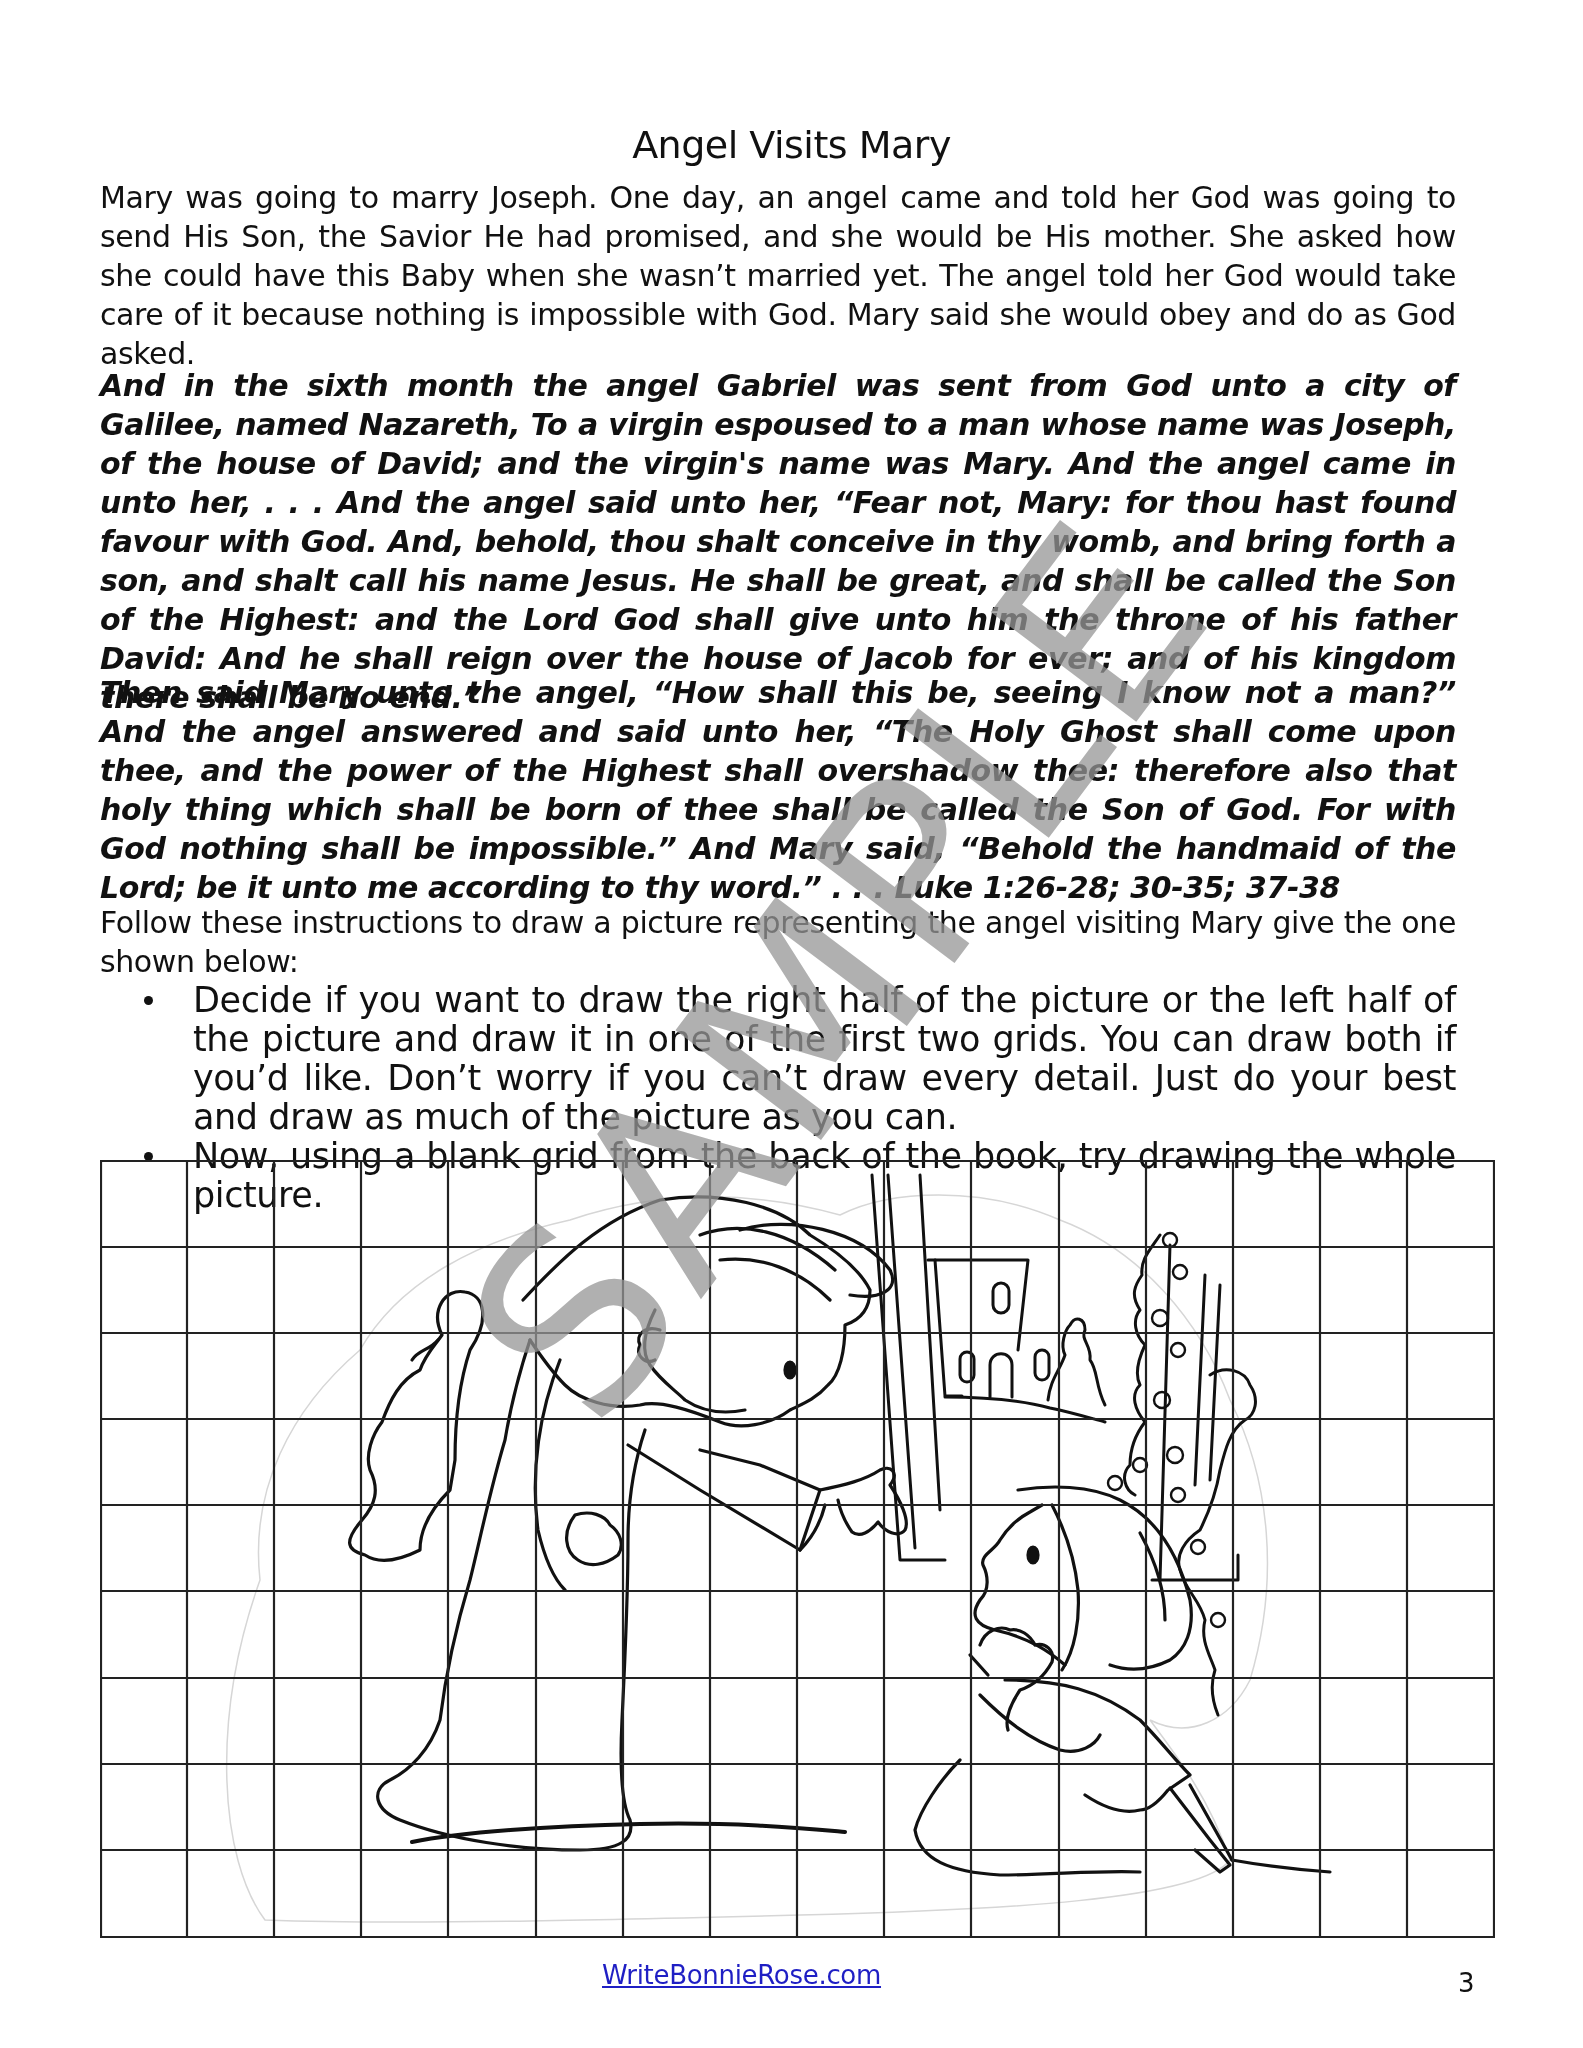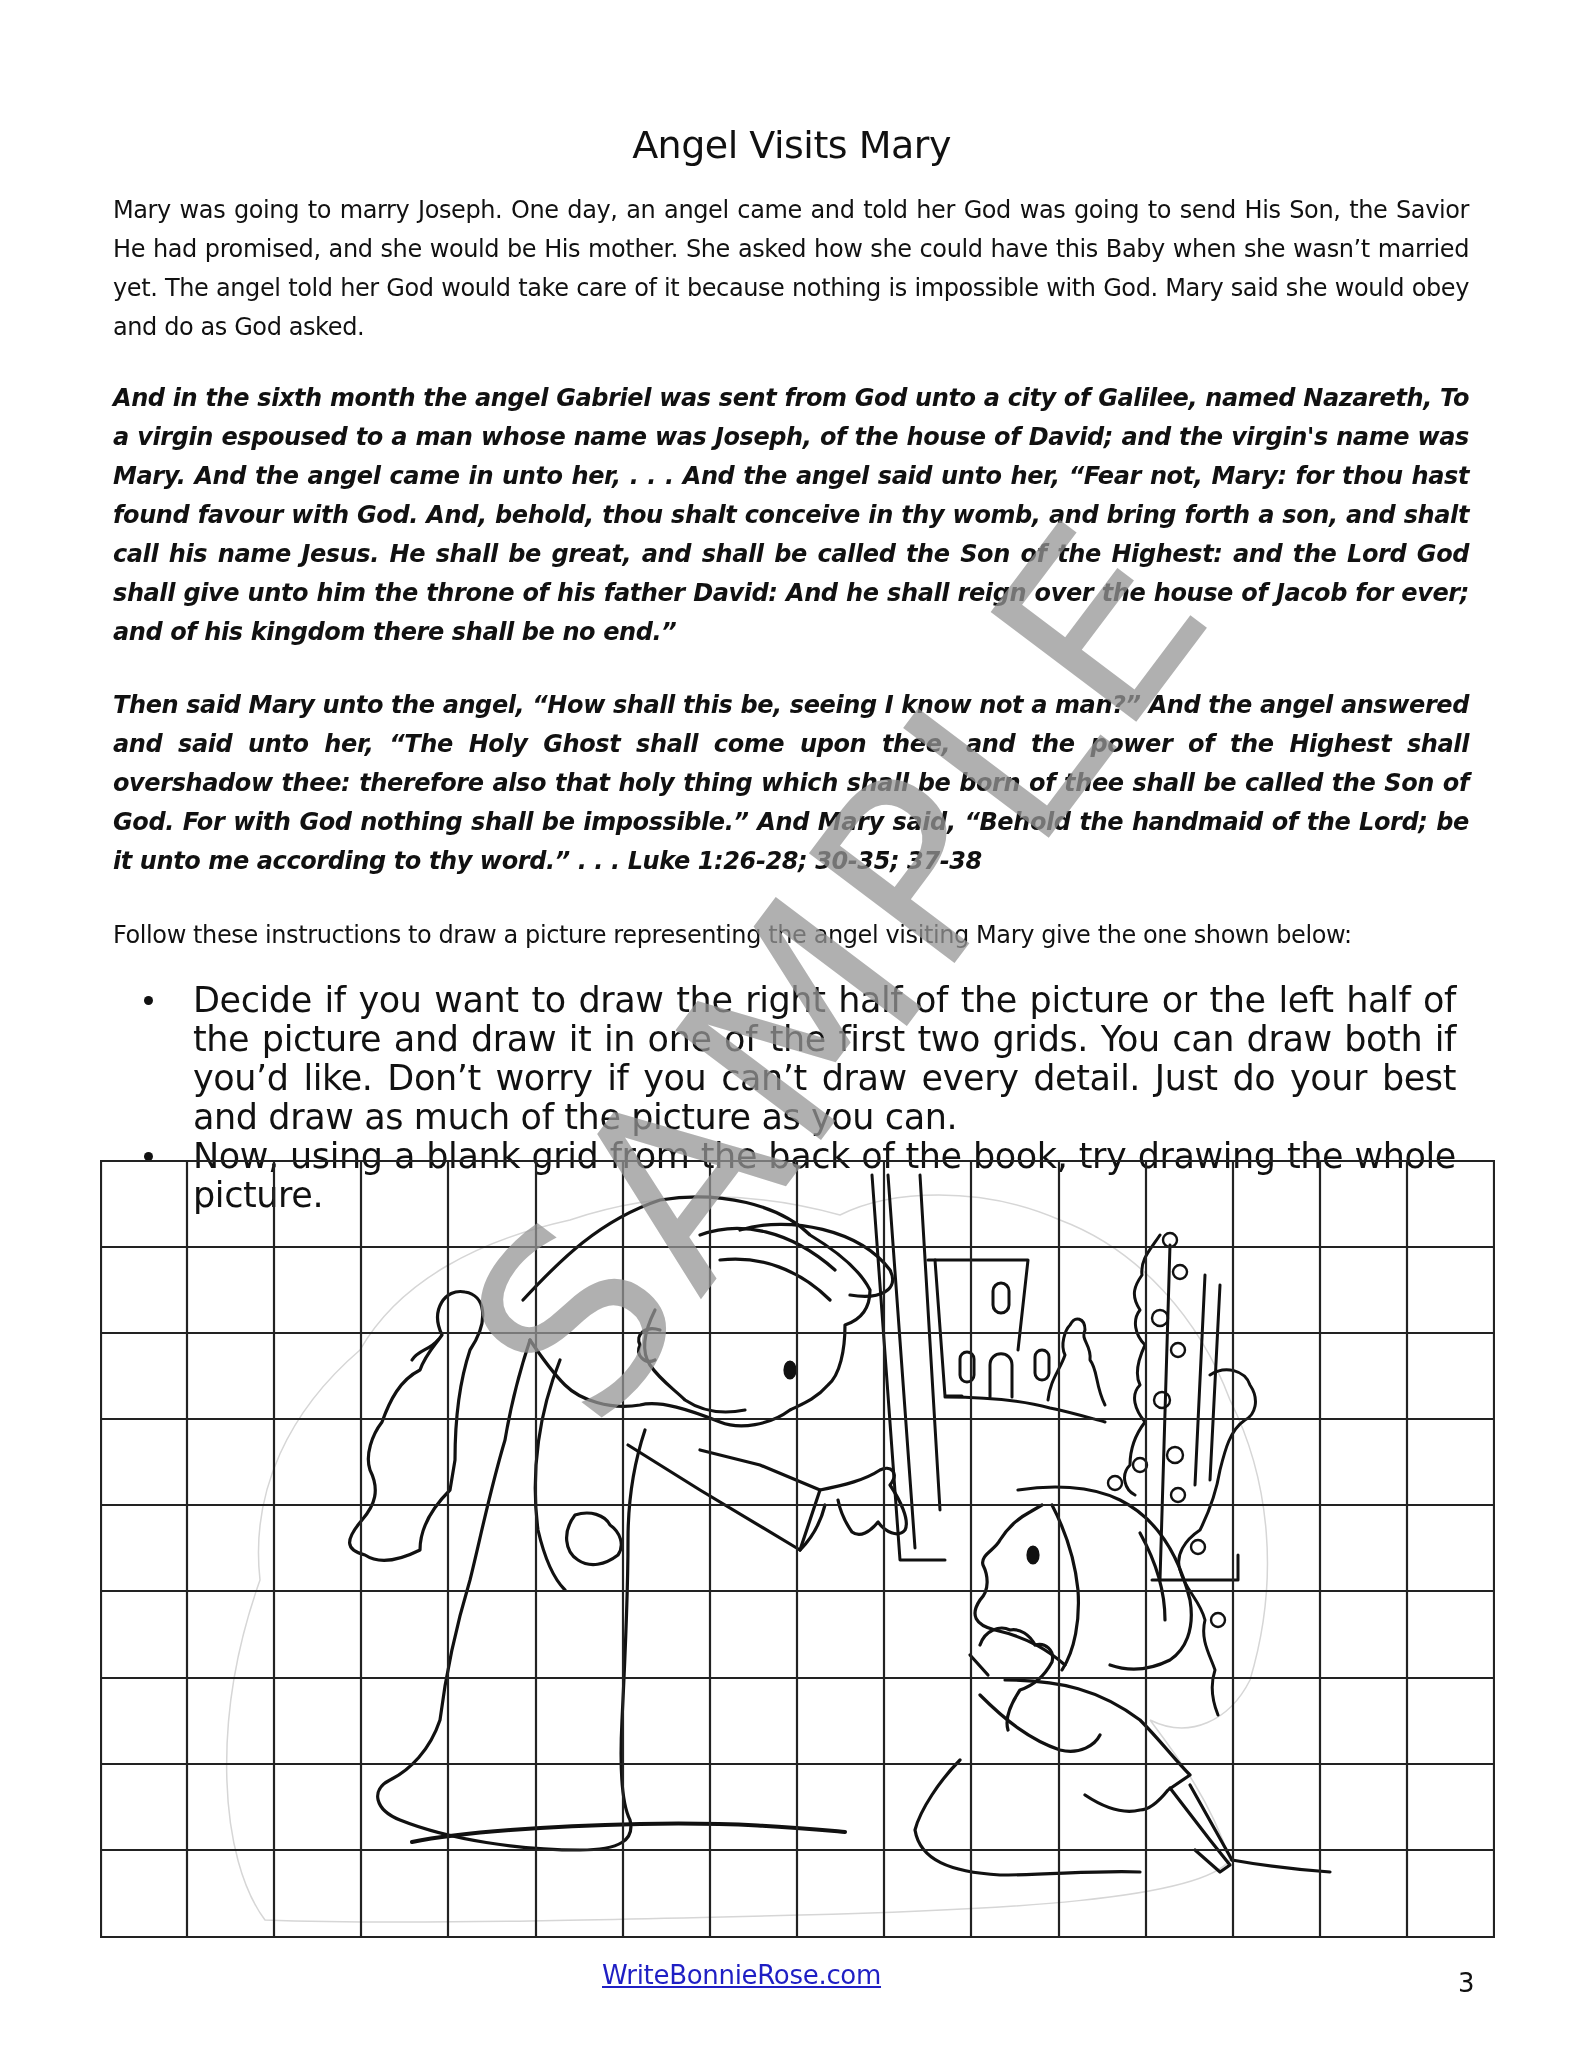--- a/index.html
+++ b/index.html
@@ -1,22 +1,22 @@
 <!DOCTYPE html>
 <html><head>
 <meta charset="utf-8">
 <style>
   html, body { margin: 0; padding: 0; background: #ffffff; }
   body { width: 1583px; height: 2048px; position: relative; overflow: hidden;
          font-family: "DejaVu Sans", "Liberation Sans", sans-serif; color: #111111; }
   .page { position: absolute; left: 0; top: 0; width: 1583px; height: 2048px; }
   .title { position: absolute; left: 0; width: 1583px; top: 96px; text-align: center;
            font-size: 38px; line-height: 48px; font-weight: normal; letter-spacing: -0.5px; }
-  .para { position: absolute; left: 100px; width: 1356px; margin: 13px;
-          font-size: 24px; line-height: 39px; text-align: justify; letter-spacing: -0.4px; }
+  .para { position: absolute; left: 100px; width: 1356px; margin: 0;
+          font-size: 30px; line-height: 39px; text-align: justify; letter-spacing: -0.4px; }
   .para.italic { font-style: italic; font-weight: bold; }
   .p1 { top: 178px; }
   .p2 { top: 366px; }
   .p3 { top: 673px; }
   .p4 { top: 903px; }
   .bullets { position: absolute; left: 100px; width: 1356px; top: 981px; margin: 0; padding: 0; list-style: none;
              font-size: 35px; line-height: 39px; letter-spacing: -0.4px; }
   .bullets li { position: relative; padding-left: 93px; text-align: justify; }
   .bullets li .dot { position: absolute; left: 44px; top: 15px; width: 9px; height: 9px; border-radius: 50%; background: #111; }
   .grid-wrap { position: absolute; left: 100px; top: 1160px; width: 1395px; height: 778px; }

